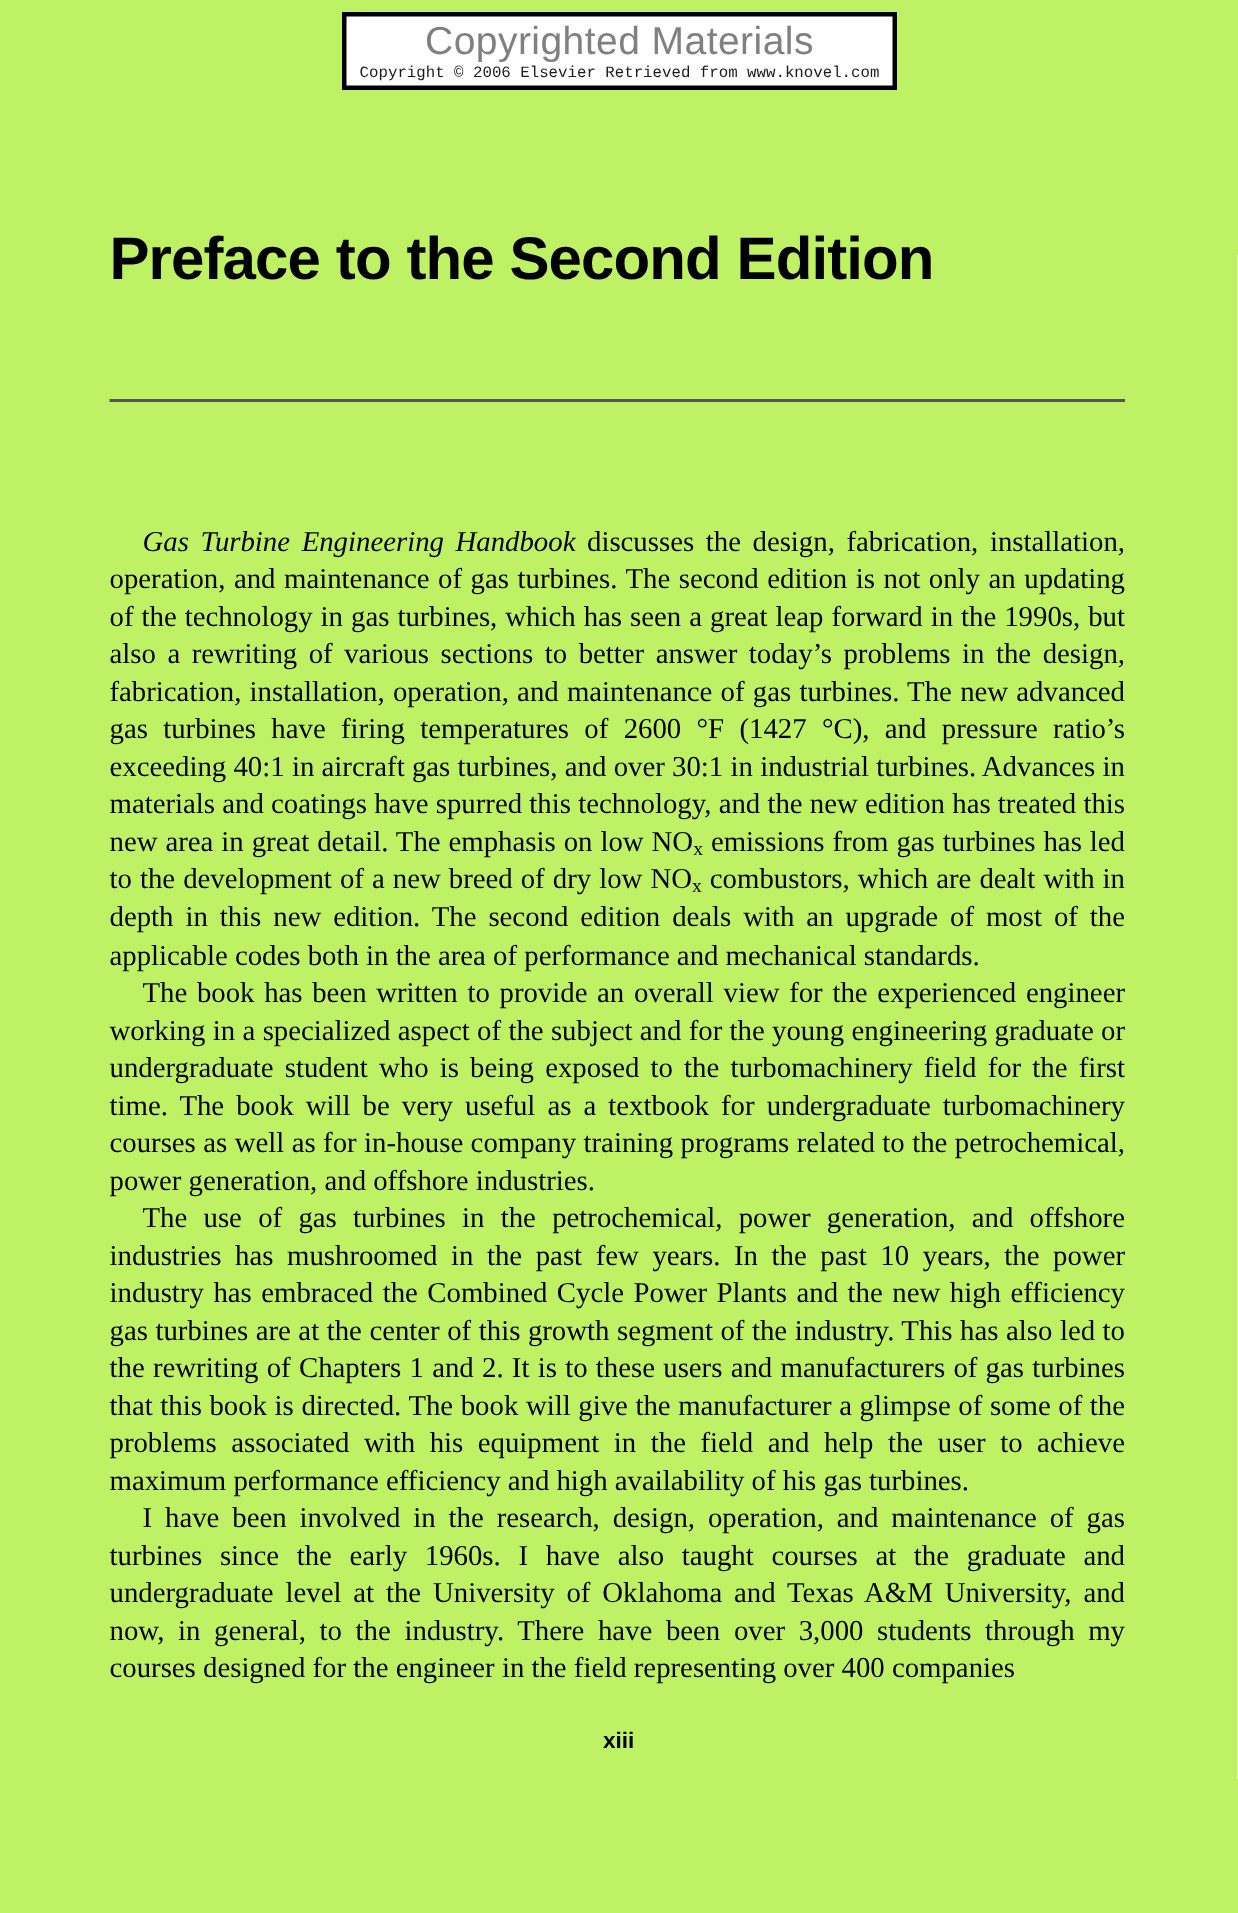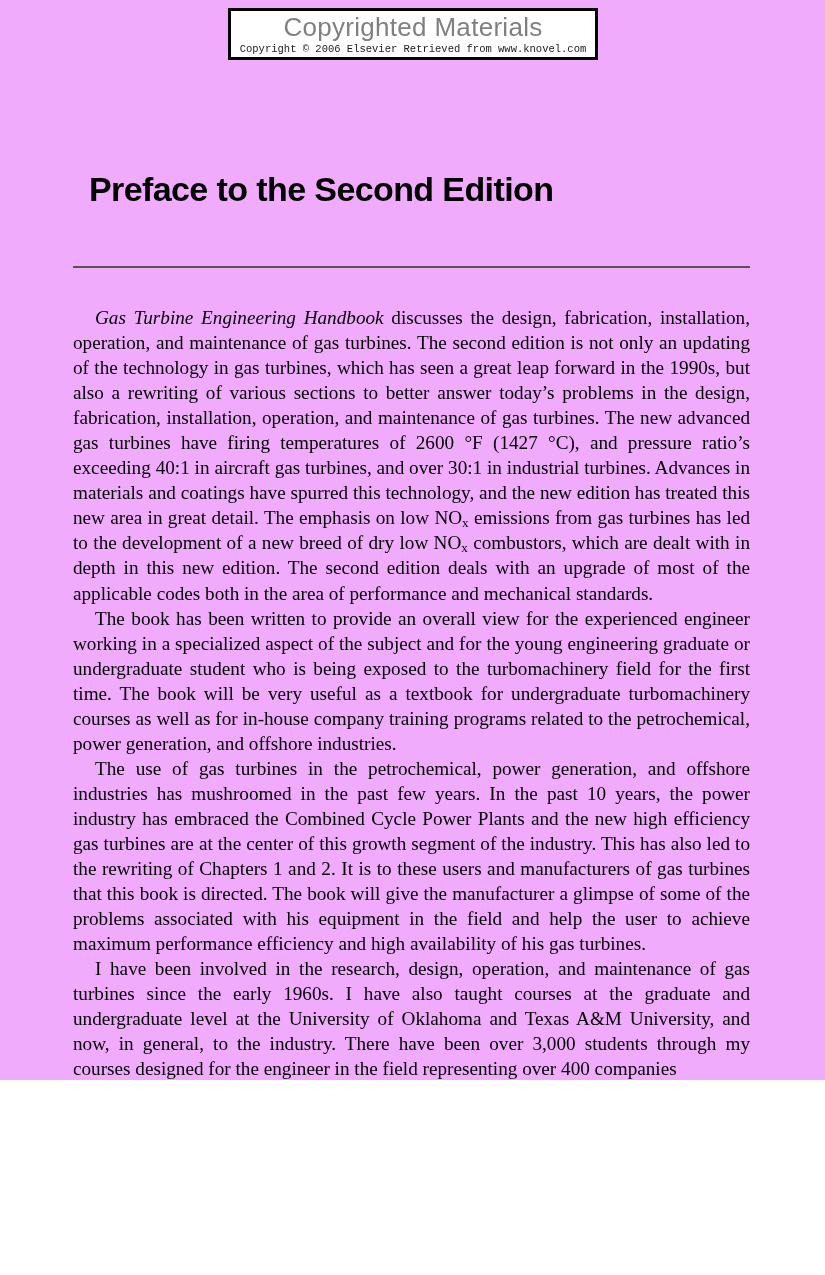--- a/index.html
+++ b/index.html
@@ -3,22 +3,22 @@
 <meta charset="utf-8">
 <style>
   html, body {
     margin: 0;
     padding: 0;
     background: #ffffff;
   }
   .page {
     position: relative;
     width: 825px;
-    height: 1080px;
-    background: #f0abfc;
+    height: 1275px;
+    background: #bef264;
     overflow: hidden;
     font-family: "Liberation Serif", "DejaVu Serif", serif;
   }
 
   
   .copyright-box {
     position: absolute;
     left: 228px;
     top: 8px;
     width: 370px;
@@ -50,25 +50,25 @@
   }
 
   
   .chapter-title {
     position: absolute;
     left: 73px;
     top: 146px;
     width: 600px;
     font-family: "Liberation Sans", "DejaVu Sans", sans-serif;
     font-weight: bold;
-    font-size: 34px;
+    font-size: 40px;
     line-height: 54px;
     letter-spacing: -0.6px;
     color: #000000;
-    margin: 16px;
+    margin: 0;
   }
   .title-rule {
     position: absolute;
     left: 73px;
     top: 266px;
     width: 677px;
     height: 2px;
     background: #555555;
   }
 
@@ -84,20 +84,21 @@
     text-align: justify;
     text-justify: inter-word;
     font-size: 19.2px;
     line-height: 25.05px;
     color: #000000;
     text-indent: 22px;
     hyphens: none;
   }
   .body-col p.first {
     text-indent: 22px;
+    margin-top: 44px;
   }
   .body-col i {
     font-style: italic;
   }
   .body-col sub {
     font-size: 0.68em;
     vertical-align: -0.22em;
     line-height: 0;
   }
 
@@ -132,14 +133,15 @@
     <p class="first"><i>Gas Turbine Engineering Handbook</i><span> discusses the design, fabrication, installation, operation, and maintenance of gas turbines. The second edition is not only an updating of the technology in gas turbines, which has seen a great leap forward in the 1990s, but also a rewriting of various sections to better answer today’s problems in the design, fabrication, installation, operation, and maintenance of gas turbines. The new advanced gas turbines have firing temperatures of 2600 °F (1427 °C), and pressure ratio’s exceeding 40:1 in aircraft gas turbines, and over 30:1 in industrial turbines. Advances in materials and coatings have spurred this technology, and the new edition has treated this new area in great detail. The emphasis on low NO</span><sub>x</sub><span> emissions from gas turbines has led to the development of a new breed of dry low NO</span><sub>x</sub><span> combustors, which are dealt with in depth in this new edition. The second edition deals with an upgrade of most of the applicable codes both in the area of performance and mechanical standards.</span></p>
 
     <p>The book has been written to provide an overall view for the experienced engineer working in a specialized aspect of the subject and for the young engineering graduate or undergraduate student who is being exposed to the turbomachinery field for the first time. The book will be very useful as a textbook for undergraduate turbomachinery courses as well as for in-house company training programs related to the petrochemical, power generation, and offshore industries.</p>
 
     <p>The use of gas turbines in the petrochemical, power generation, and offshore industries has mushroomed in the past few years. In the past 10 years, the power industry has embraced the Combined Cycle Power Plants and the new high efficiency gas turbines are at the center of this growth segment of the industry. This has also led to the rewriting of Chapters 1 and 2. It is to these users and manufacturers of gas turbines that this book is directed. The book will give the manufacturer a glimpse of some of the problems associated with his equipment in the field and help the user to achieve maximum performance efficiency and high availability of his gas turbines.</p>
 
     <p>I have been involved in the research, design, operation, and maintenance of gas turbines since the early 1960s. I have also taught courses at the graduate and undergraduate level at the University of Oklahoma and Texas A&amp;M University, and now, in general, to the industry. There have been over 3,000 students through my courses designed for the engineer in the field representing over 400 companies</p>
 
   </div>
 
+  <div class="page-number">xiii</div>
 
 </div>
 
 </body></html>

